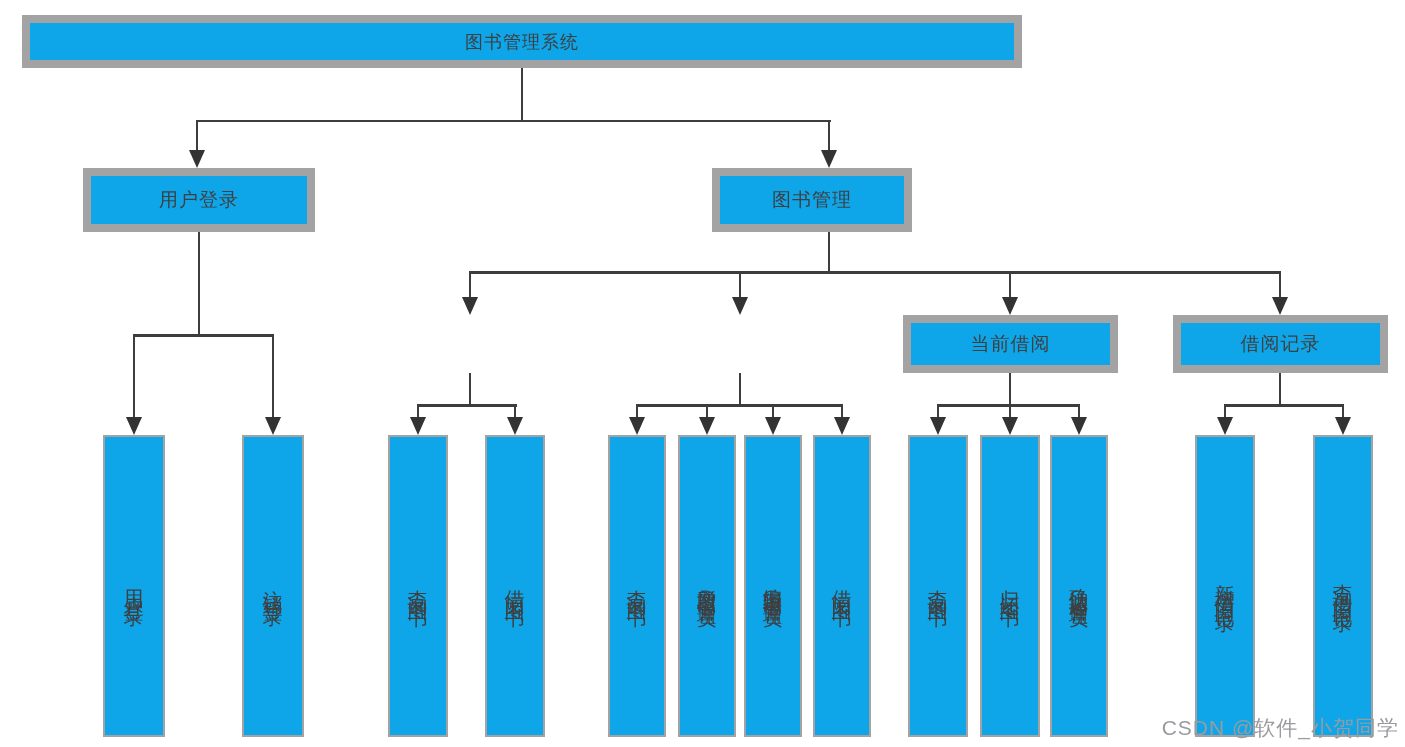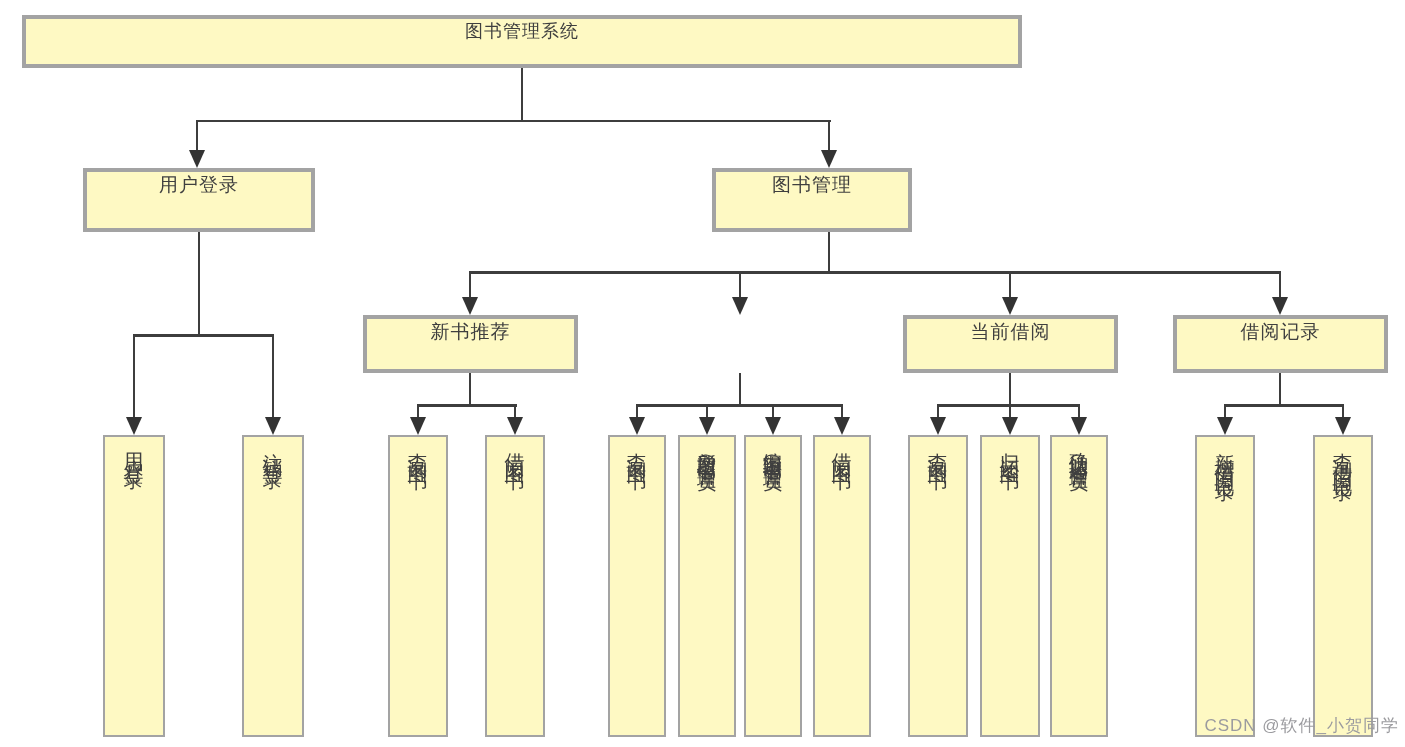--- a/index.html
+++ b/index.html
@@ -1,40 +1,40 @@
 <!DOCTYPE html>
 <html><head>
 <meta charset="utf-8">
 <style>
   html,body{margin:0;padding:0;background:#ffffff;}
   #canvas{
     position:relative;width:1405px;height:747px;background:#ffffff;overflow:hidden;
     font-family:"Liberation Sans","DejaVu Sans",sans-serif;color:#3f3f3f;
   }
   .box{
-    position:absolute;box-sizing:border-box;background:#fef9c3;
-    border:4px solid #a3a3a3;display:flex;justify-content:center;
+    position:absolute;box-sizing:border-box;background:#0ea5e9;
+    border:8px solid #a3a3a3;display:flex;align-items:center;justify-content:center;
   }
   .hbox span{font-size:19px;letter-spacing:1px;white-space:nowrap;}
   .root span{font-size:18px;}
   .vbox{border-width:2.5px;}
   .vtext{
     writing-mode:vertical-rl;text-orientation:mixed;
     font-size:20px;letter-spacing:6px;line-height:1;white-space:nowrap;
   }
   .h,.v{position:absolute;background:#3d3d3d;}
   .h{height:2.5px;}
   .v{width:2.5px;}
   .arr{
     position:absolute;width:0;height:0;
     border-left:8px solid transparent;border-right:8px solid transparent;
     border-top:18px solid #333333;
   }
   .watermark{
-    position:absolute;right:6px;top:714px;font-size:17px;color:#9b9b9f;
+    position:absolute;right:6px;top:714px;font-size:21px;color:#9b9b9f;
     letter-spacing:1px;white-space:nowrap;z-index:5;
   }
 </style>
 </head>
 <body>
 
 <div id="canvas">
 
   <div class="box hbox root" style="left:22px;top:15px;width:1000px;height:53px">
     <span>图书管理系统</span>
@@ -65,23 +65,20 @@
   <div class="h" style="left:469px;top:271px;width:812px"></div>
   <div class="v" style="left:468.75px;top:271px;height:28px"></div>
   <div class="arr" style="left:462px;top:297px"></div>
   <div class="v" style="left:738.75px;top:271px;height:28px"></div>
   <div class="arr" style="left:732px;top:297px"></div>
   <div class="v" style="left:1008.75px;top:271px;height:28px"></div>
   <div class="arr" style="left:1002px;top:297px"></div>
   <div class="v" style="left:1278.75px;top:271px;height:28px"></div>
   <div class="arr" style="left:1272px;top:297px"></div>
 
-  <div class="box hbox" style="left:363px;top:315px;width:215px;height:58px">
-    <span>新书推荐</span>
-  </div>
   <div class="box hbox" style="left:1173px;top:315px;width:215px;height:58px">
     <span>借阅记录</span>
   </div>
   <div class="box hbox" style="left:903px;top:315px;width:215px;height:58px">
     <span>当前借阅</span>
   </div>
 
   <div class="v" style="left:468.75px;top:373px;height:33px"></div>
   <div class="h" style="left:417px;top:404px;width:100px"></div>
   <div class="v" style="left:416.75px;top:404px;height:15px"></div>

